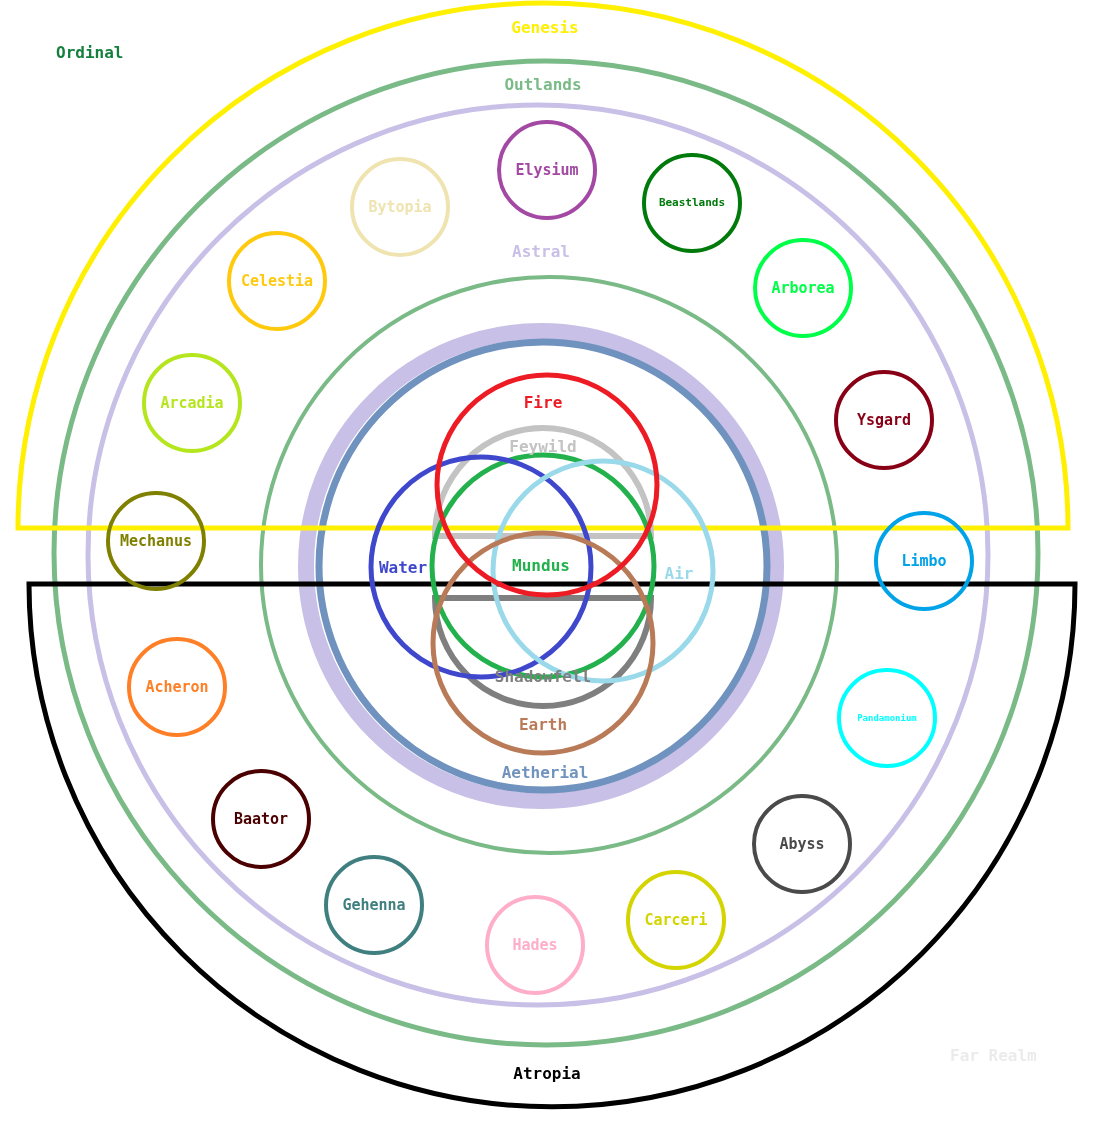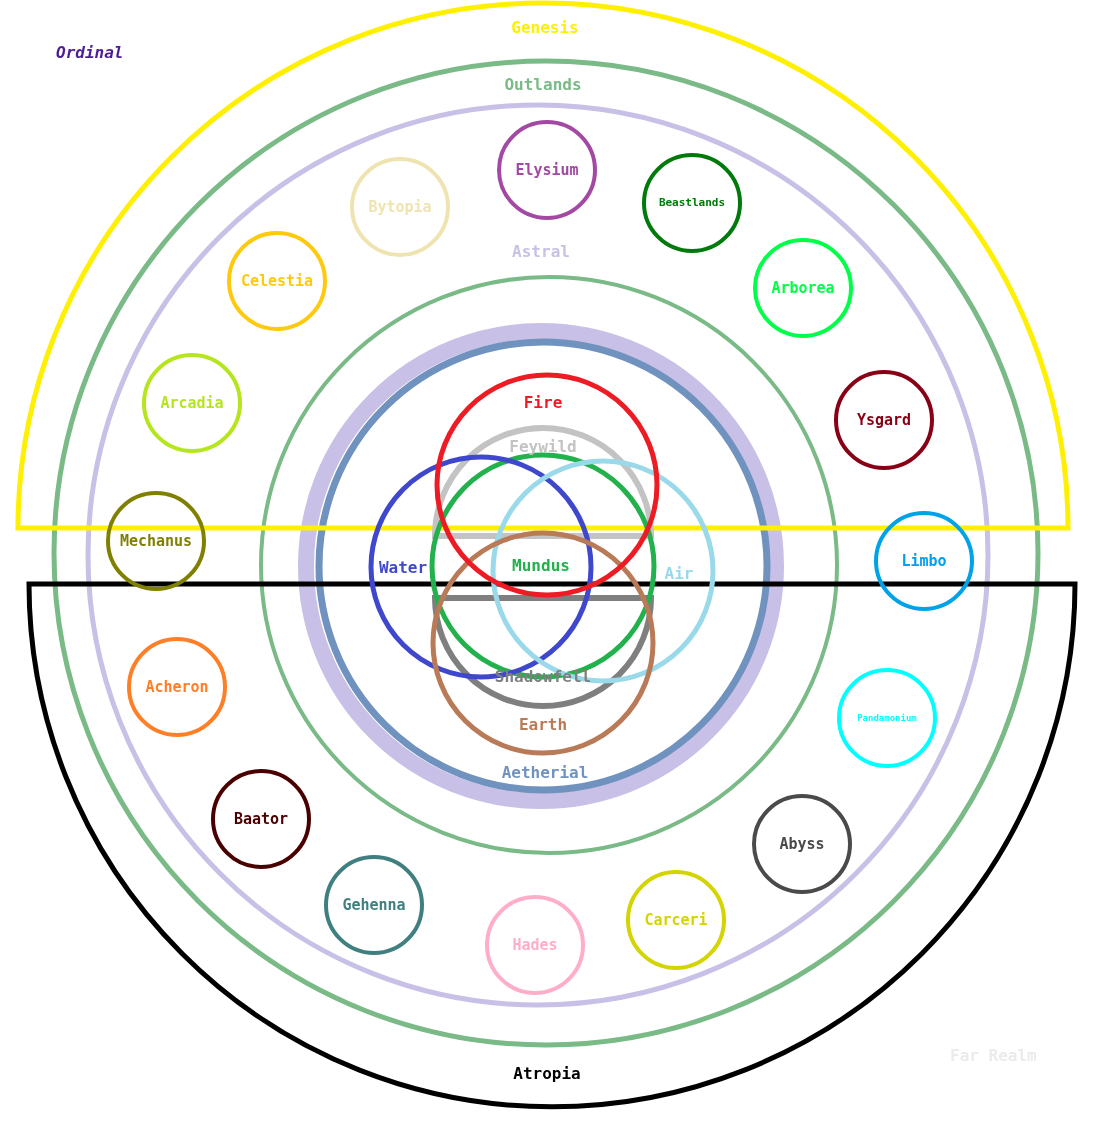--- a/index.html
+++ b/index.html
@@ -97,14 +97,14 @@
     <text x="545" y="773" fill="#7092be" font-size="16">Aetherial</text>
     <text x="543" y="447" fill="#c3c3c3" font-size="16">Feywild</text>
     <text x="543" y="677" fill="#7f7f7f" font-size="16">Shadowfell</text>
     <text x="541" y="566" fill="#22b14c" font-size="16">Mundus</text>
     <text x="543" y="403" fill="#ed1c24" font-size="16">Fire</text>
     <text x="403" y="568" fill="#3f48cc" font-size="16">Water</text>
     <text x="679" y="574" fill="#99d9ea" font-size="16">Air</text>
     <text x="543" y="725" fill="#b97a57" font-size="16">Earth</text>
   </svg>
 
-<div class="corner-label" style="left:56px;top:43px;color:#4c1d95;font-style:italic;">Ordinal</div>
+<div class="corner-label" style="left:56px;top:43px;color:#15803d;">Ordinal</div>
 <div class="corner-label" style="left:950px;top:1046px;color:#ebebeb;">Far Realm</div>
 
 </body></html>

